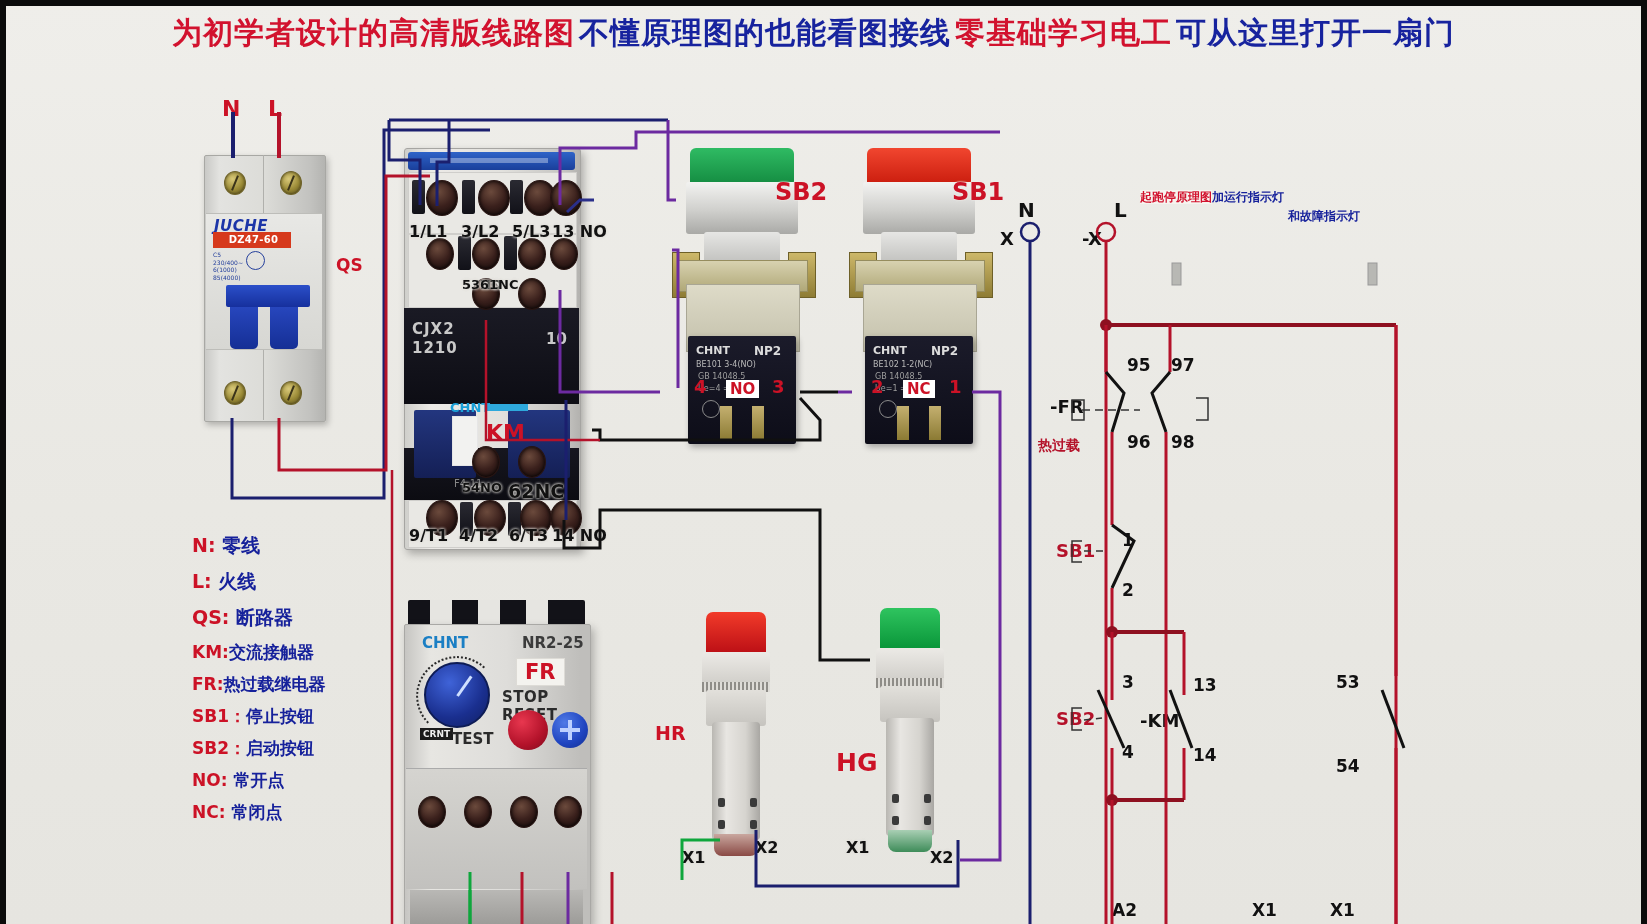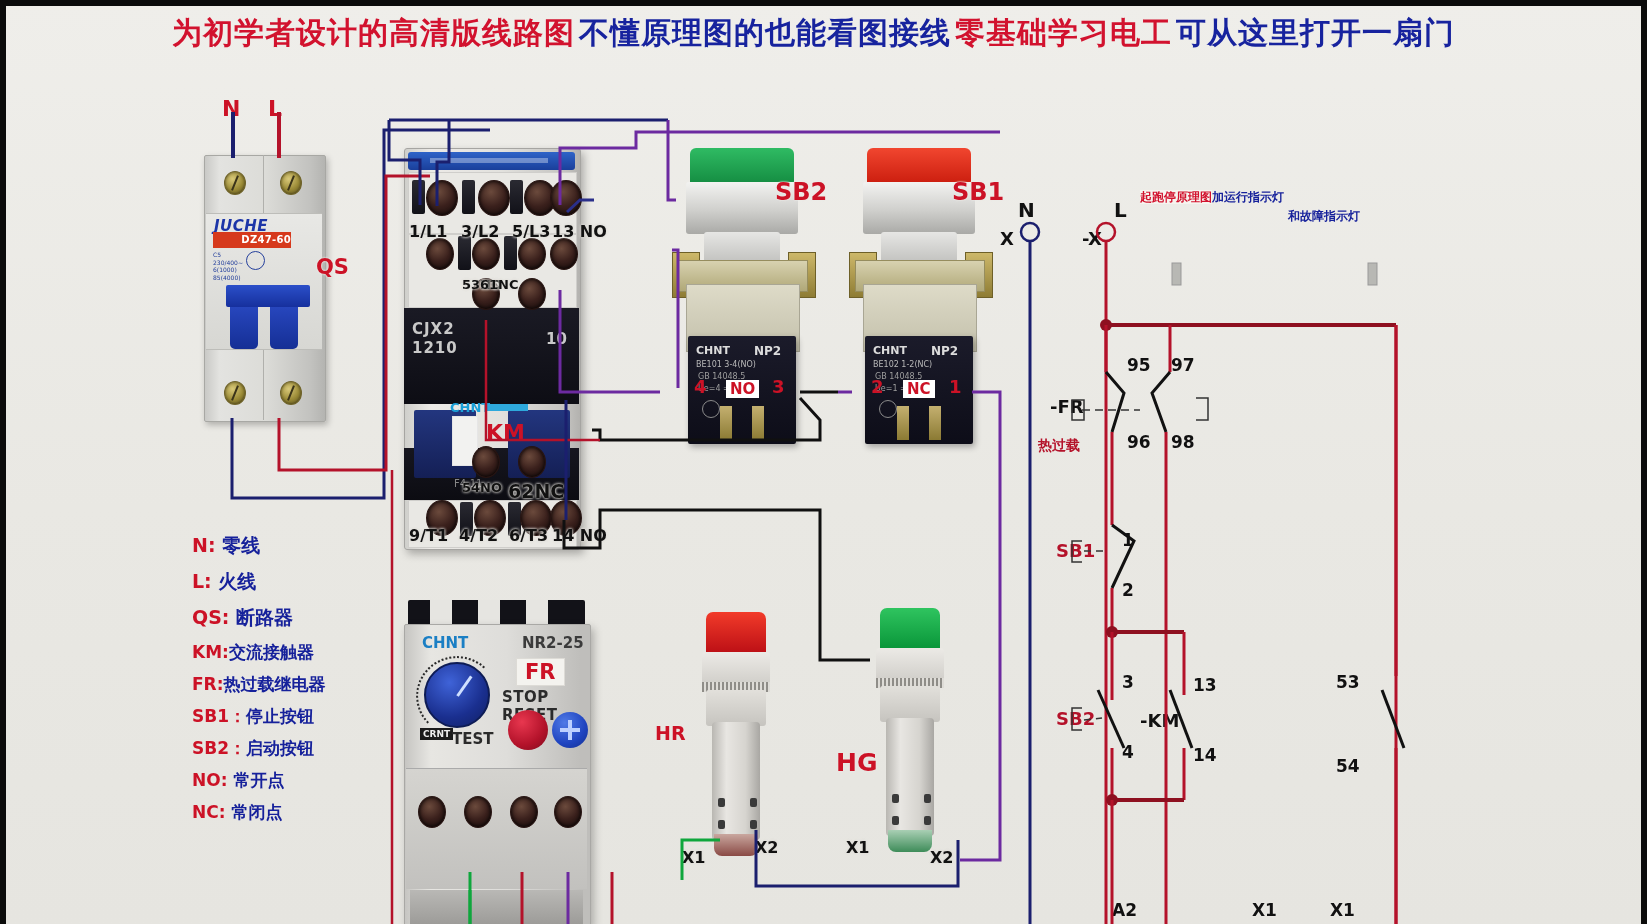--- a/index.html
+++ b/index.html
@@ -52,21 +52,21 @@
   #qs .body{position:absolute;left:0;top:0;width:120px;height:265px;
     background:linear-gradient(90deg,#c9c9c6 0%,#e3e3e0 12%,#dcdcd8 50%,#c2c2bf 88%,#b4b4b1 100%);
     border:1px solid #a8a8a4;border-radius:2px;box-shadow:2px 3px 6px rgba(0,0,0,.25);}
   #qs .split{position:absolute;left:59px;top:0;width:1px;height:265px;background:#b0b0ac;}
   #qs .mid{position:absolute;left:2px;top:58px;width:116px;height:135px;
     background:linear-gradient(180deg,#e8e8e5,#d7d7d3);border-top:1px solid #bdbdb9;border-bottom:1px solid #bdbdb9;}
   #qs .brand{position:absolute;left:10px;top:62px;font-size:15px;font-weight:bold;
     color:#1c35a8;font-style:italic;letter-spacing:.5px;}
   #qs .model{position:absolute;left:9px;top:77px;width:78px;height:16px;
     background:#d6391c;color:#fff;font-size:10px;font-weight:bold;
-    line-height:16px;text-align:right;padding-left:3px;box-sizing:border-box;letter-spacing:.3px;}
+    line-height:16px;text-align:center;padding-left:3px;box-sizing:border-box;letter-spacing:.3px;}
   #qs .fine{position:absolute;left:9px;top:96px;font-size:6px;color:#25409c;line-height:1.25;}
   #qs .cert{position:absolute;left:42px;top:96px;width:17px;height:17px;border:1px solid #25409c;border-radius:50%;}
   #qs .lever{position:absolute;left:22px;top:130px;width:84px;height:22px;
     background:linear-gradient(180deg,#2b4fc9,#16309d);border-radius:2px;}
   #qs .tog{position:absolute;top:152px;width:28px;height:42px;border-radius:0 0 5px 5px;
     background:linear-gradient(180deg,#2746bd,#152f95);}
   #qs .tog.a{left:26px;} #qs .tog.b{left:66px;}
   .screw{position:absolute;width:20px;height:22px;border-radius:50%;
     background:radial-gradient(circle at 38% 32%,#d9c979,#9a8a36 55%,#5d5320 100%);
     border:1px solid #6d6128;box-shadow:inset 0 0 3px rgba(0,0,0,.5);}
@@ -240,21 +240,21 @@
     <div class="fine">C5<br>230/400~<br>6(1000)<br>85(4000)</div>
     <div class="cert"></div>
     <div class="lever"></div>
     <div class="tog a"></div>
     <div class="tog b"></div>
     <div class="screw" style="left:20px;top:16px"></div>
     <div class="screw" style="left:76px;top:16px"></div>
     <div class="screw" style="left:20px;top:226px"></div>
     <div class="screw" style="left:76px;top:226px"></div>
   </div>
-  <div class="lbl" style="left:316px;top:255px;font-size:21px">QS</div>
+  <div class="lbl" style="left:336px;top:255px;font-size:17px">QS</div>
 
   <div class="abs" id="km">
     <div class="shell"></div>
     <div class="topcap"></div>
     <div class="plate p1"></div>
     <div class="plate p2"></div>
     <div class="darkmid"></div>
     <div class="darkmid2"></div>
     <div class="bluepl l"></div>
     <div class="bluepl r"></div>

